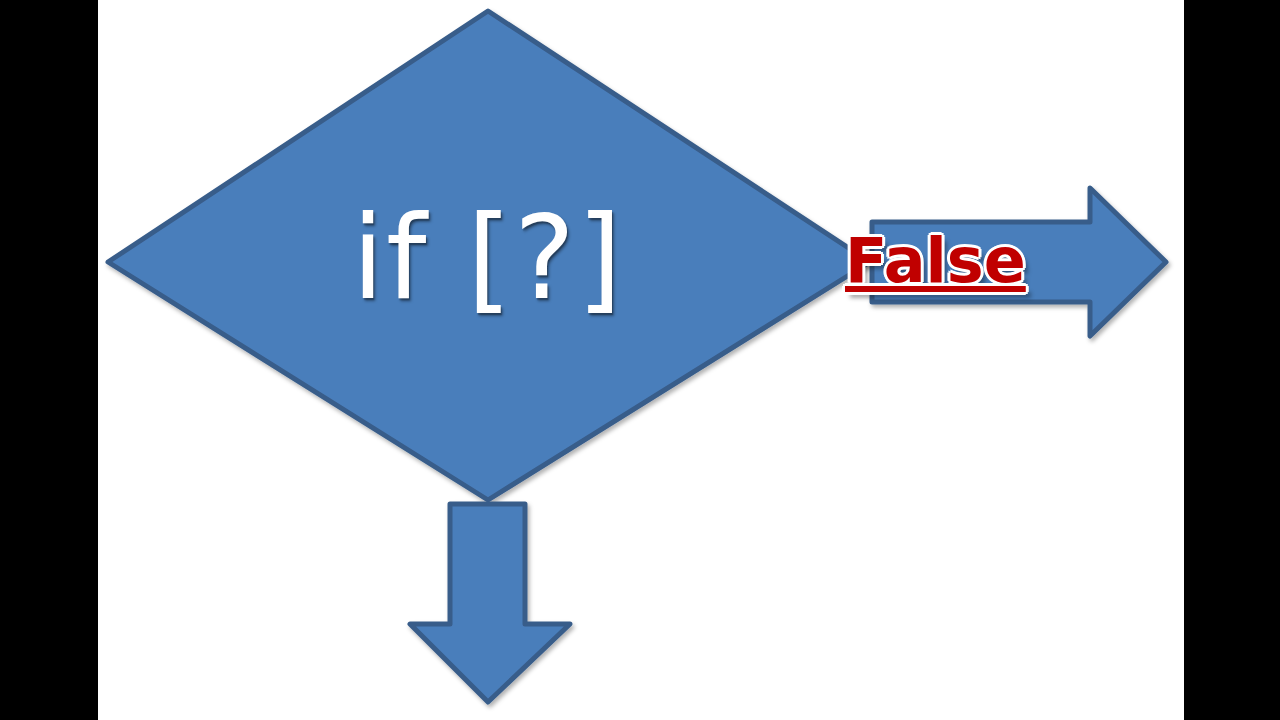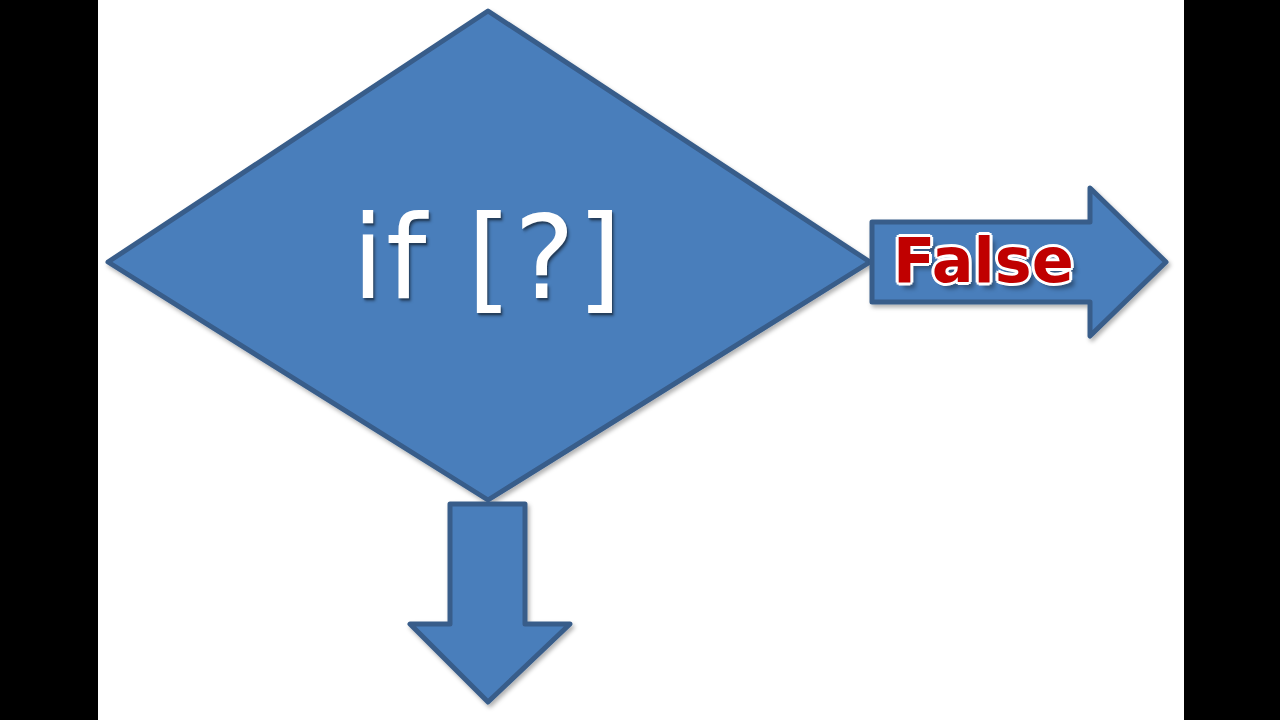--- a/index.html
+++ b/index.html
@@ -87,22 +87,23 @@
       -2px  2px 0 #ffffff,
        2px  2px 0 #ffffff,
       -3px  0   0 #ffffff,
        3px  0   0 #ffffff,
        0   -3px 0 #ffffff,
        0    3px 0 #ffffff,
        5px  6px 4px rgba(0,0,0,0.35);
   }
 
   #false-label {
-    left: 893px;
+    left: 845px;
     top: 224px;
+    text-decoration: underline;
   }
 
   #true-label {
     left: 418px;
     top: 527px;
   }
 </style>
 </head>
 <body>
 

